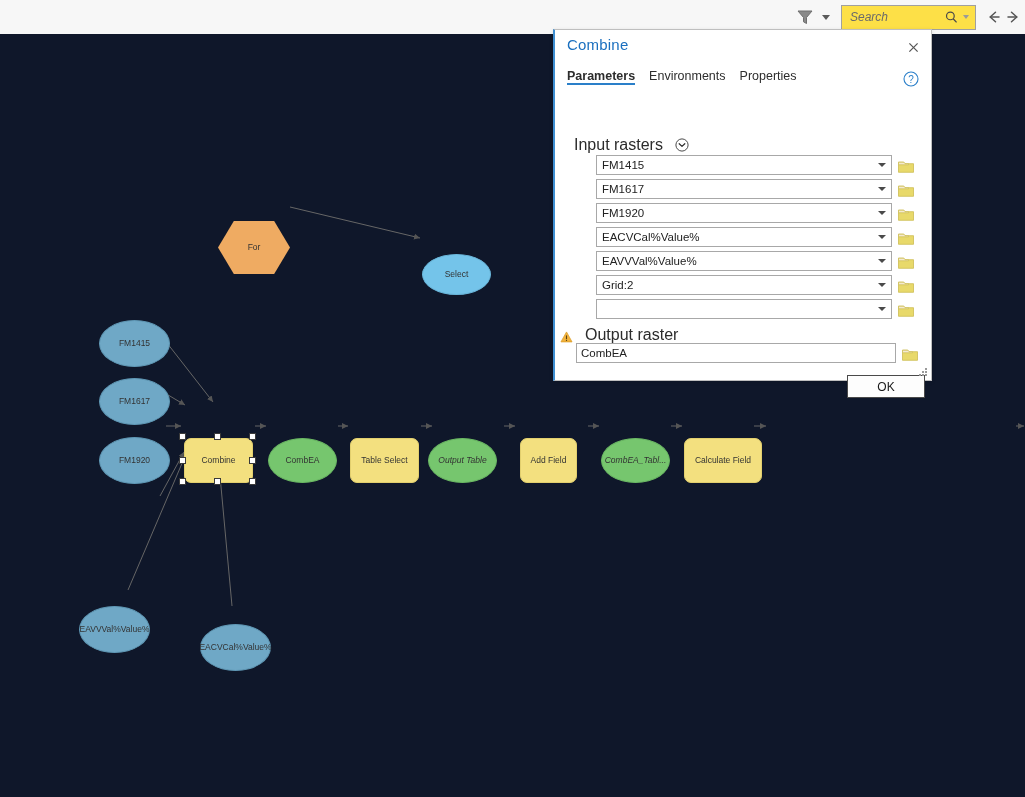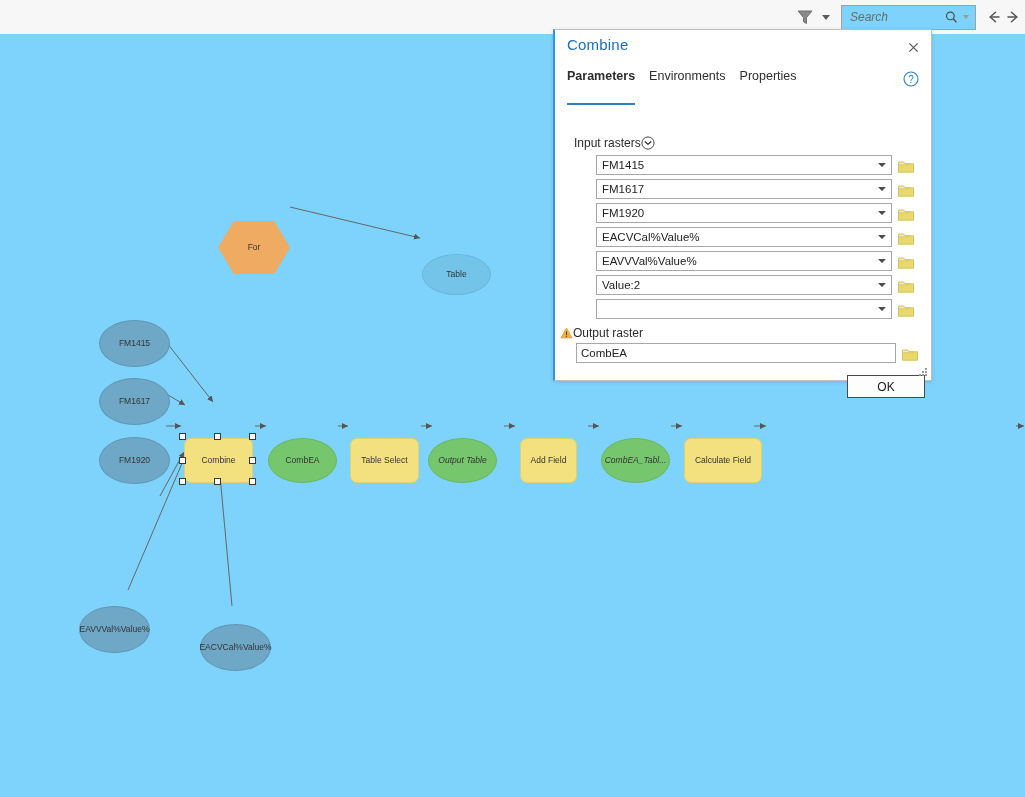--- a/index.html
+++ b/index.html
@@ -23,41 +23,41 @@
   }
   .filter-icon{width:20px;height:20px;display:block;}
   .caret-btn{
     width:14px;height:20px;display:flex;align-items:center;justify-content:center;
   }
   .caret-btn .tri{
     width:0;height:0;border-left:4.5px solid transparent;border-right:4.5px solid transparent;
     border-top:5px solid #5b5b5b;
   }
   #search-box{
-    width:133px;height:23px;background:#7dd3fc;border:1px solid #a0a0a0;
+    width:133px;height:23px;background:#fde047;border:1px solid #a0a0a0;
     display:flex;align-items:center;position:relative;margin-left:4px;
   }
   #search-input{
     border:0;outline:0;background:transparent;height:21px;width:92px;
     margin-left:6px;font-family:"Liberation Sans",sans-serif;font-size:12px;
     font-style:italic;color:#5a5a5a;
   }
   #search-input::placeholder{color:#6a6a6a;font-style:italic;opacity:1;}
   .search-icon{width:15px;height:15px;}
   .search-caret{
     width:0;height:0;border-left:3.5px solid transparent;border-right:3.5px solid transparent;
     border-top:4px solid #9a9a9a;margin-left:4px;
   }
   #nav-arrows{display:flex;align-items:center;gap:3px;margin-left:6px;}
   .nav-arrow{width:16px;height:16px;display:block;}
 
   
   #canvas{
     position:absolute;left:0;top:34px;width:1025px;height:763px;
-    background:#7dd3fc;overflow:hidden;
+    background:#0f172a;overflow:hidden;
   }
   #edges{position:absolute;left:0;top:0;width:1025px;height:763px;}
 
   .node{
     position:absolute;
     display:flex;align-items:center;justify-content:center;text-align:center;
     font-size:8.5px;color:#333;line-height:1.15;
     box-sizing:border-box;
   }
   .node-label{pointer-events:none;padding:0 4px;}
@@ -103,34 +103,34 @@
   }
   #dlg-close{
     position:absolute;right:8px;top:7px;width:20px;height:20px;
     display:flex;align-items:center;justify-content:center;
     color:#555;font-size:14px;line-height:1;
   }
   #dlg-tabs{
     position:absolute;left:12px;top:39px;display:flex;gap:14px;align-items:flex-end;
   }
   .dlg-tab{
-    font-size:12.5px;color:#2d2d2d;padding-bottom:22px;position:relative;
+    font-size:12.5px;color:#2d2d2d;padding-bottom:2px;position:relative;
   }
   .dlg-tab.active{font-weight:bold;}
   .dlg-tab.active:after{
     content:"";position:absolute;left:0;right:0;bottom:0;height:2px;background:#2a7fc9;
   }
   #dlg-help{
     position:absolute;right:12px;top:41px;width:16px;height:16px;
   }
 
   #dlg-body{position:absolute;left:0;top:66px;right:0;bottom:0;}
 
   .section-label{
-    position:absolute;font-size:12px;color:#2b2b2b;display:flex;align-items:center;gap:0;
+    position:absolute;font-size:16px;color:#2b2b2b;display:flex;align-items:center;gap:12px;
   }
   .collapse-chev{width:14px;height:14px;display:block;}
 
   .field-row{position:absolute;display:flex;align-items:center;}
   .combo{
     width:296px;height:20px;background:#fff;border:1px solid #a8a8a8;
     box-sizing:border-box;display:flex;align-items:center;position:relative;
   }
   .combo-val{
     font-size:11.5px;color:#222;margin-left:5px;
@@ -234,21 +234,21 @@
       <line x1="754" y1="392" x2="766" y2="392"></line>
       <line x1="1016" y1="392" x2="1024" y2="392"></line>
     </g>
   </svg>
 
   <div class="node hex-orange" style="left:218px;top:187px;width:72px;height:53px;">
     <span class="node-label">For</span>
   </div>
 
   <div class="node ellipse-lightblue" style="left:422px;top:220px;width:69px;height:41px;">
-    <span class="node-label">Table</span>
+    <span class="node-label">Select</span>
   </div>
 
   <div class="node ellipse-blue" style="left:99px;top:286px;width:71px;height:47px;">
     <span class="node-label">FM1415</span>
   </div>
   <div class="node ellipse-blue" style="left:99px;top:344px;width:71px;height:47px;">
     <span class="node-label">FM1617</span>
   </div>
   <div class="node ellipse-blue" style="left:99px;top:403px;width:71px;height:47px;">
     <span class="node-label">FM1920</span>
@@ -390,21 +390,21 @@
       <span class="folder-icon">
         <svg viewBox="0 0 16 13" width="16" height="13">
           <path d="M0.5 2.2 h5.3 l1.3 1.5 h8.4 v8.6 h-15 z" fill="#e8d96a" stroke="#cdbd52" stroke-width=".8"></path>
           <path d="M0.5 2.2 h5.3 l1.3 1.5 h3.4 v1.1 h-10 z" fill="#f4ead0" stroke="#cdbd52" stroke-width=".7"></path>
         </svg>
       </span>
     </div>
 
     <div class="field-row" style="left:41px;top:179px;">
       <div class="combo">
-        <span class="combo-val">Value:2</span>
+        <span class="combo-val">Grid:2</span>
         <span class="combo-arrow"></span>
       </div>
       <span class="folder-icon">
         <svg viewBox="0 0 16 13" width="16" height="13">
           <path d="M0.5 2.2 h5.3 l1.3 1.5 h8.4 v8.6 h-15 z" fill="#e8d96a" stroke="#cdbd52" stroke-width=".8"></path>
           <path d="M0.5 2.2 h5.3 l1.3 1.5 h3.4 v1.1 h-10 z" fill="#f4ead0" stroke="#cdbd52" stroke-width=".7"></path>
         </svg>
       </span>
     </div>
 

